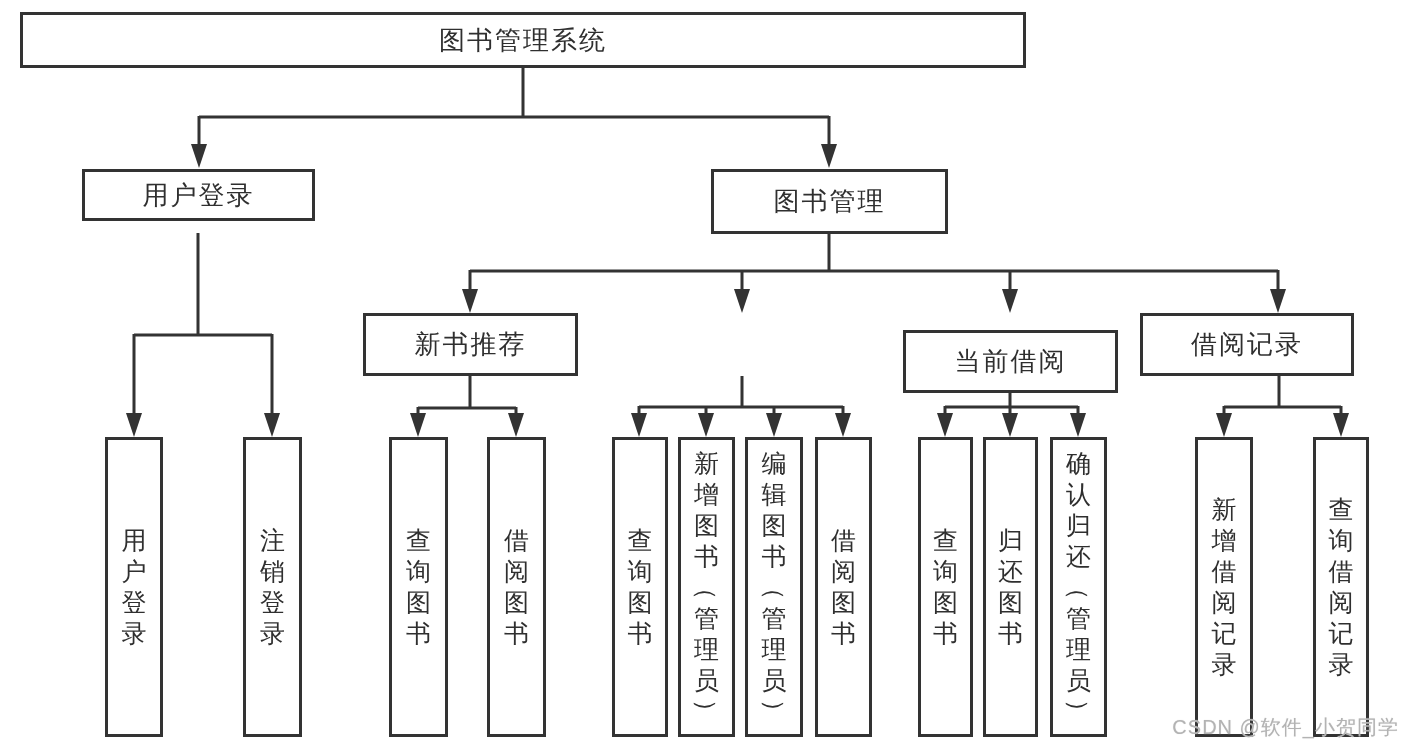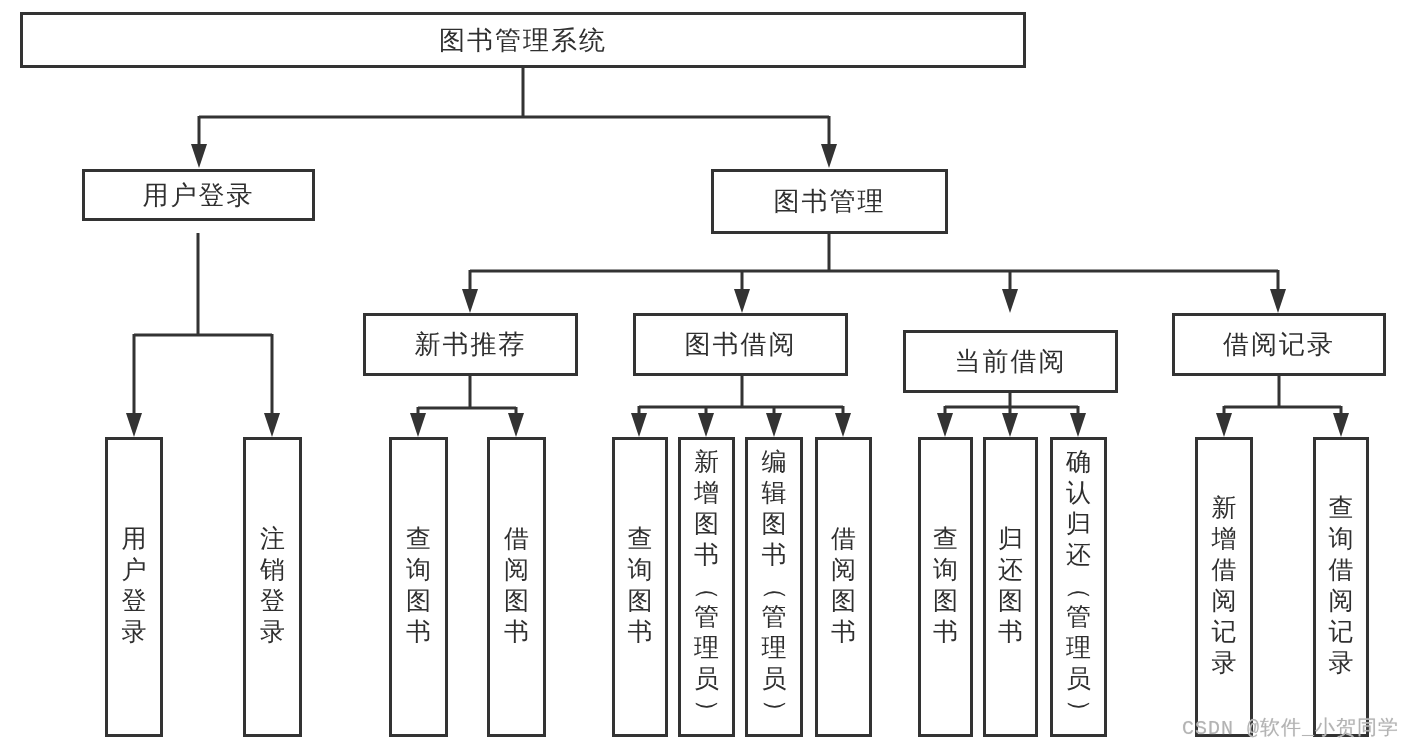--- a/index.html
+++ b/index.html
@@ -1,18 +1,18 @@
 <!DOCTYPE html>
 <html><head>
 <meta charset="utf-8">
 <style>
   html,body{margin:0;padding:0;background:#ffffff;}
   .canvas{
     position:relative;width:1405px;height:747px;background:#ffffff;overflow:hidden;
-    font-family:Liberation Mono, monospace;color:#2f2f2f;
+    font-family:Liberation Sans, sans-serif;color:#2f2f2f;
   }
   .wires{position:absolute;left:0;top:0;pointer-events:none;}
   .node{
     position:absolute;box-sizing:border-box;background:#ffffff;
     border:3px solid #333333;display:flex;align-items:center;justify-content:center;
   }
   .hbox span{font-size:26px;letter-spacing:2px;white-space:nowrap;}
   .vbox{flex-direction:column;}
   .vbox .vtext{display:block;text-align:center;}
   .vchar{display:block;font-size:25px;line-height:31px;width:100%;text-align:center;}
@@ -79,27 +79,24 @@
   <div class="node hbox" style="left:82px;top:169px;width:233px;height:52px">
     <span>用户登录</span>
   </div>
   <div class="node hbox" style="left:363px;top:313px;width:215px;height:63px">
     <span>新书推荐</span>
   </div>
 
   <div class="node hbox" style="left:711px;top:169px;width:237px;height:65px">
     <span>图书管理</span>
   </div>
-  <div class="node hbox" style="left:633px;top:313px;width:215px;height:63px">
-    <span>图书借阅</span>
-  </div>
   <div class="node hbox" style="left:903px;top:330px;width:215px;height:63px">
     <span>当前借阅</span>
   </div>
-  <div class="node hbox" style="left:1172px;top:313px;width:214px;height:63px">
+  <div class="node hbox" style="left:1140px;top:313px;width:214px;height:63px">
     <span>借阅记录</span>
   </div>
 
   <div class="node vbox" style="left:105px;top:437px;width:58px;height:300px">
     <span class="vtext">
         <span class="vchar">用</span>
         <span class="vchar">户</span>
         <span class="vchar">登</span>
         <span class="vchar">录</span>
       </span>

